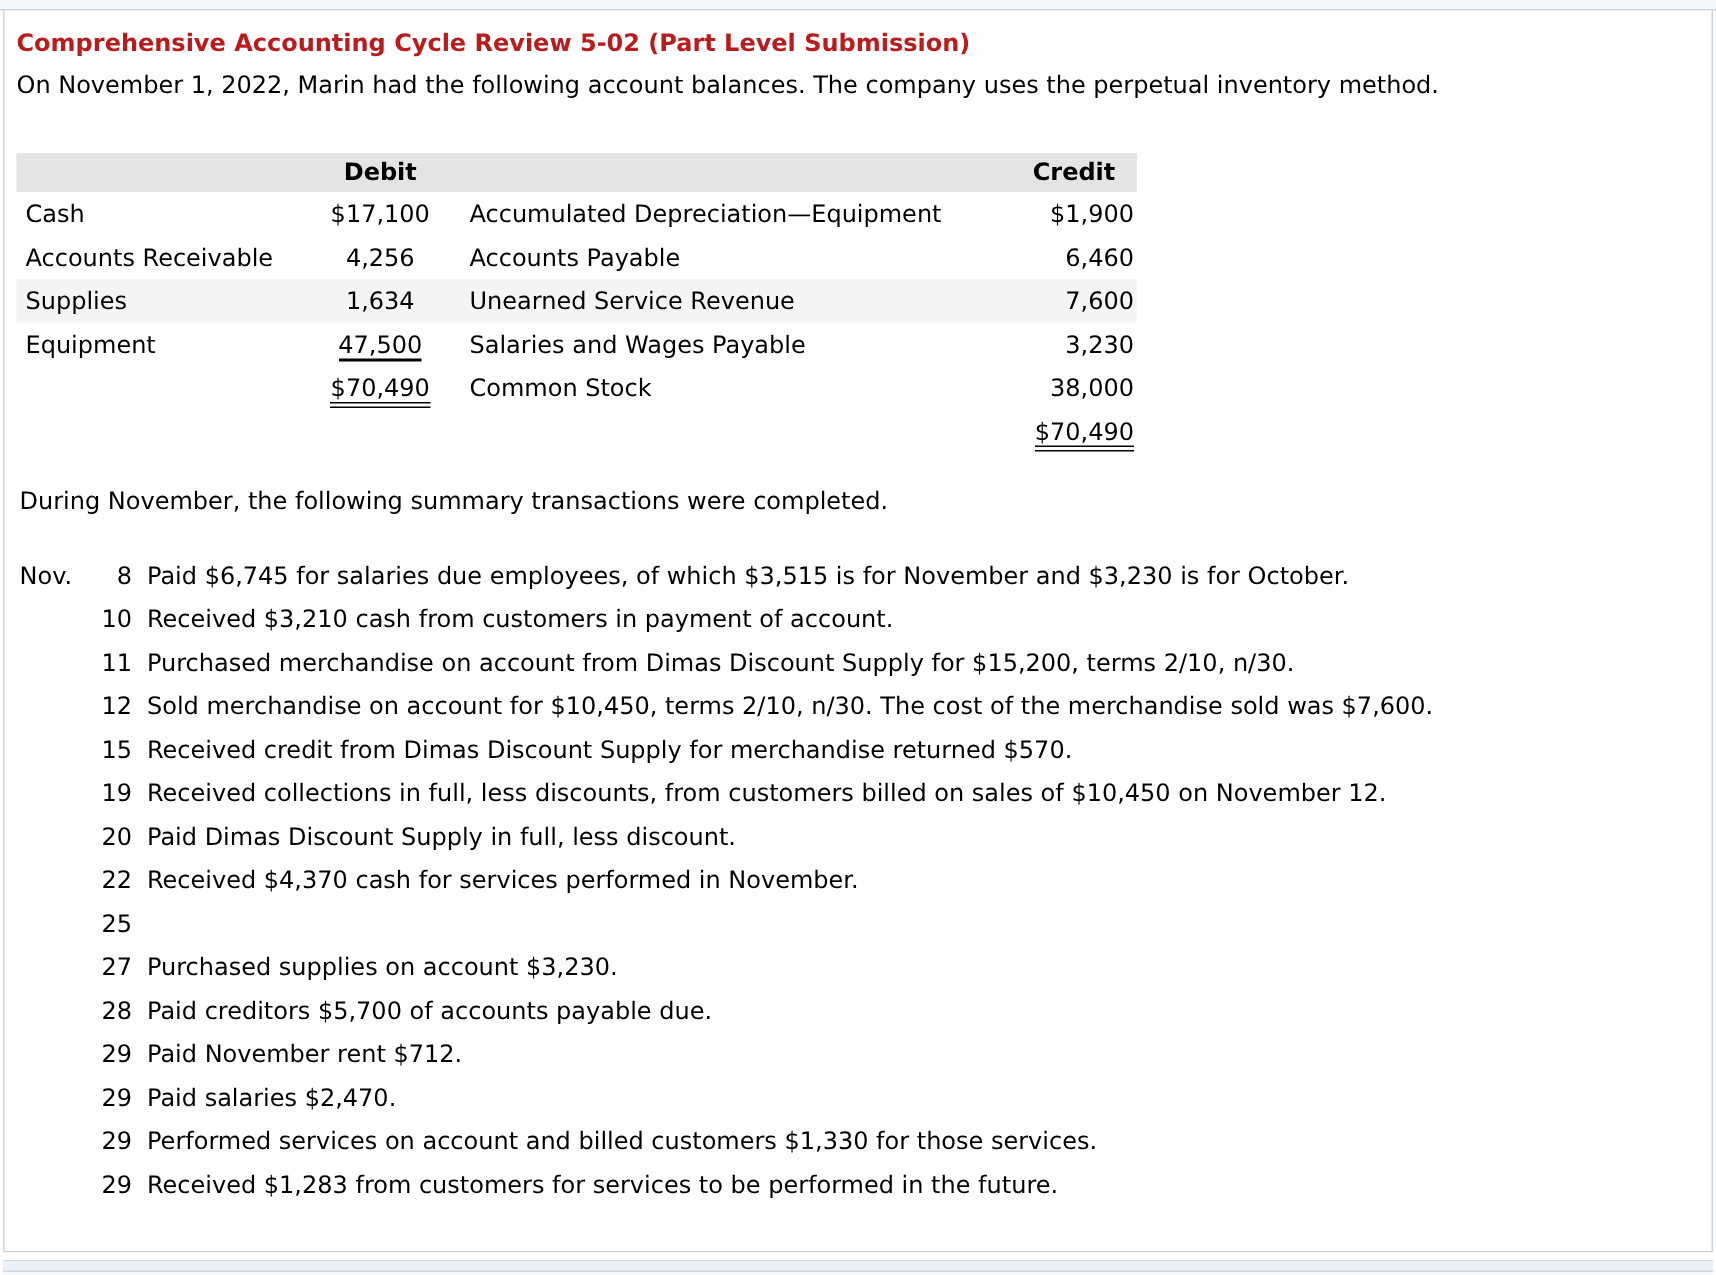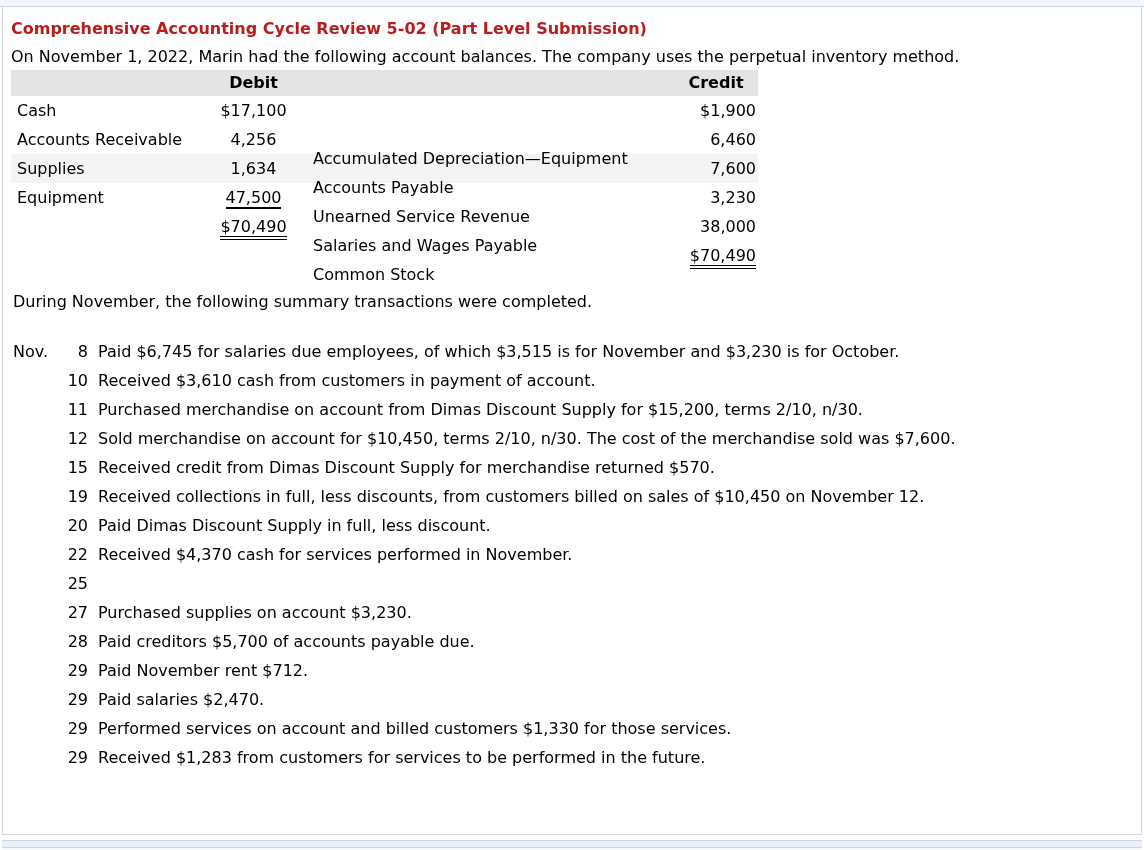--- a/index.html
+++ b/index.html
@@ -21,33 +21,33 @@
     border-top:none;
     padding:12px 10px 0 8px;
     overflow:hidden;
   }
   .page-title {
     font-size:16px; font-weight:bold;
     color:#b91c1c;
     margin-bottom:9px;
     letter-spacing:0;
   }
-  .intro-text { margin-bottom:4px; }
+  .intro-text { margin-bottom:36px; }
 
   
   .balance-table { width:747px; margin-bottom:22px; }
   .bt-header {
     display:flex; background:#e4e4e4;
     height:26px; line-height:26px; font-weight:bold;
   }
   .bt-row { display:flex; height:29px; line-height:29px; }
   .bt-row.shaded { background:#f4f4f4; }
   .c1 { width:200px; padding-left:6px; }
   .c2 { width:85px; text-align:center; }
-  .c3 { flex:1; padding-left:17px;margin-top:48px; }
+  .c3 { flex:1; padding-left:17px; }
   .c4 { width:80px; text-align:right; margin-right:2px; }
   .bt-header .c2, .bt-header .c4 { text-align:center; }
   .amt { height:26px; line-height:26px; margin-top:0; align-self:flex-start; }
   .ul-single { border-bottom:2px solid #000; }
   .ul-double { border-bottom:4px double #000; }
 
   .during-text { margin:10px 0 26px 2px; }
 
   
   .txn-row { display:flex; height:29px; line-height:29px; }
@@ -123,21 +123,21 @@
 
   <div class="transactions">
       <div class="txn-row">
         <span class="txn-month">Nov.</span>
         <span class="txn-day">8</span>
         <span class="txn-text">Paid $6,745 for salaries due employees, of which $3,515 is for November and $3,230 is for October.</span>
       </div>
       <div class="txn-row">
         <span class="txn-month"></span>
         <span class="txn-day">10</span>
-        <span class="txn-text">Received $3,610 cash from customers in payment of account.</span>
+        <span class="txn-text">Received $3,210 cash from customers in payment of account.</span>
       </div>
       <div class="txn-row">
         <span class="txn-month"></span>
         <span class="txn-day">11</span>
         <span class="txn-text">Purchased merchandise on account from Dimas Discount Supply for $15,200, terms 2/10, n/30.</span>
       </div>
       <div class="txn-row">
         <span class="txn-month"></span>
         <span class="txn-day">12</span>
         <span class="txn-text">Sold merchandise on account for $10,450, terms 2/10, n/30. The cost of the merchandise sold was $7,600.</span>

